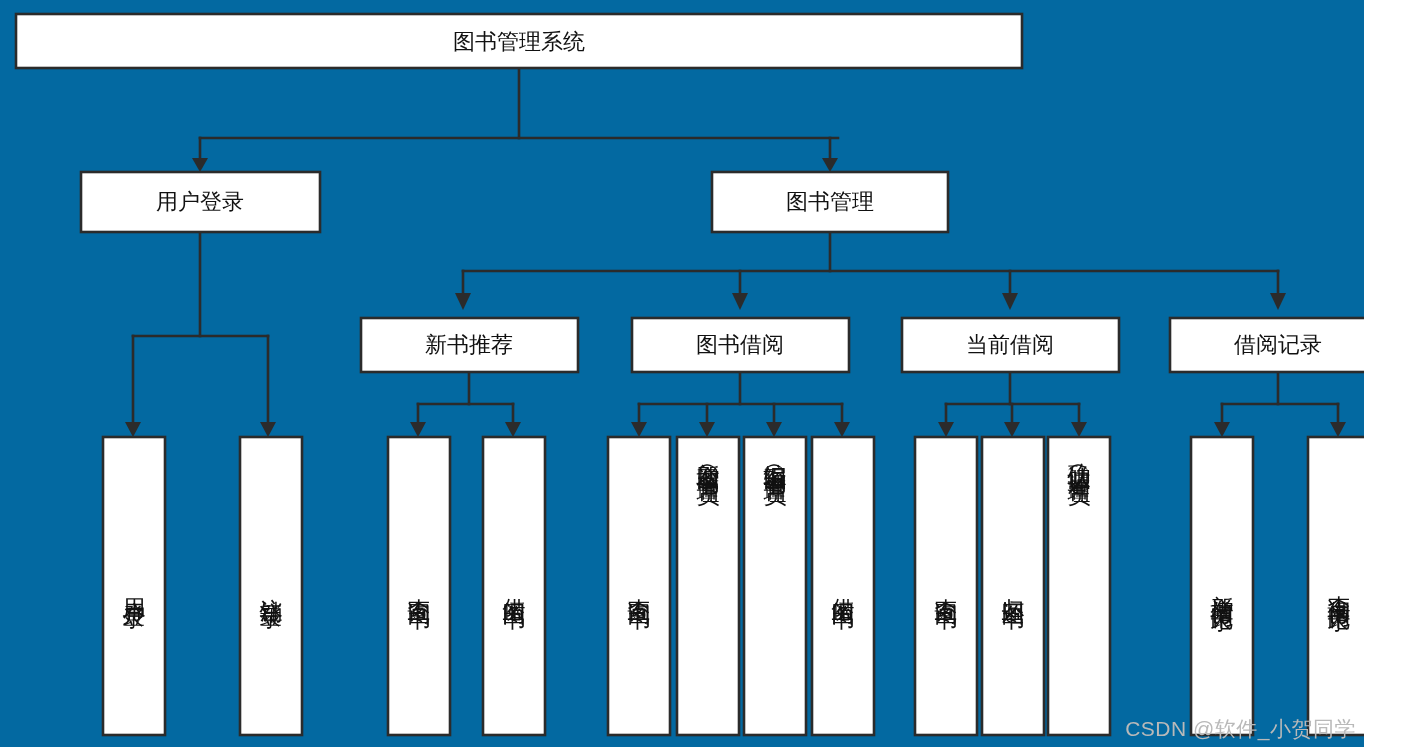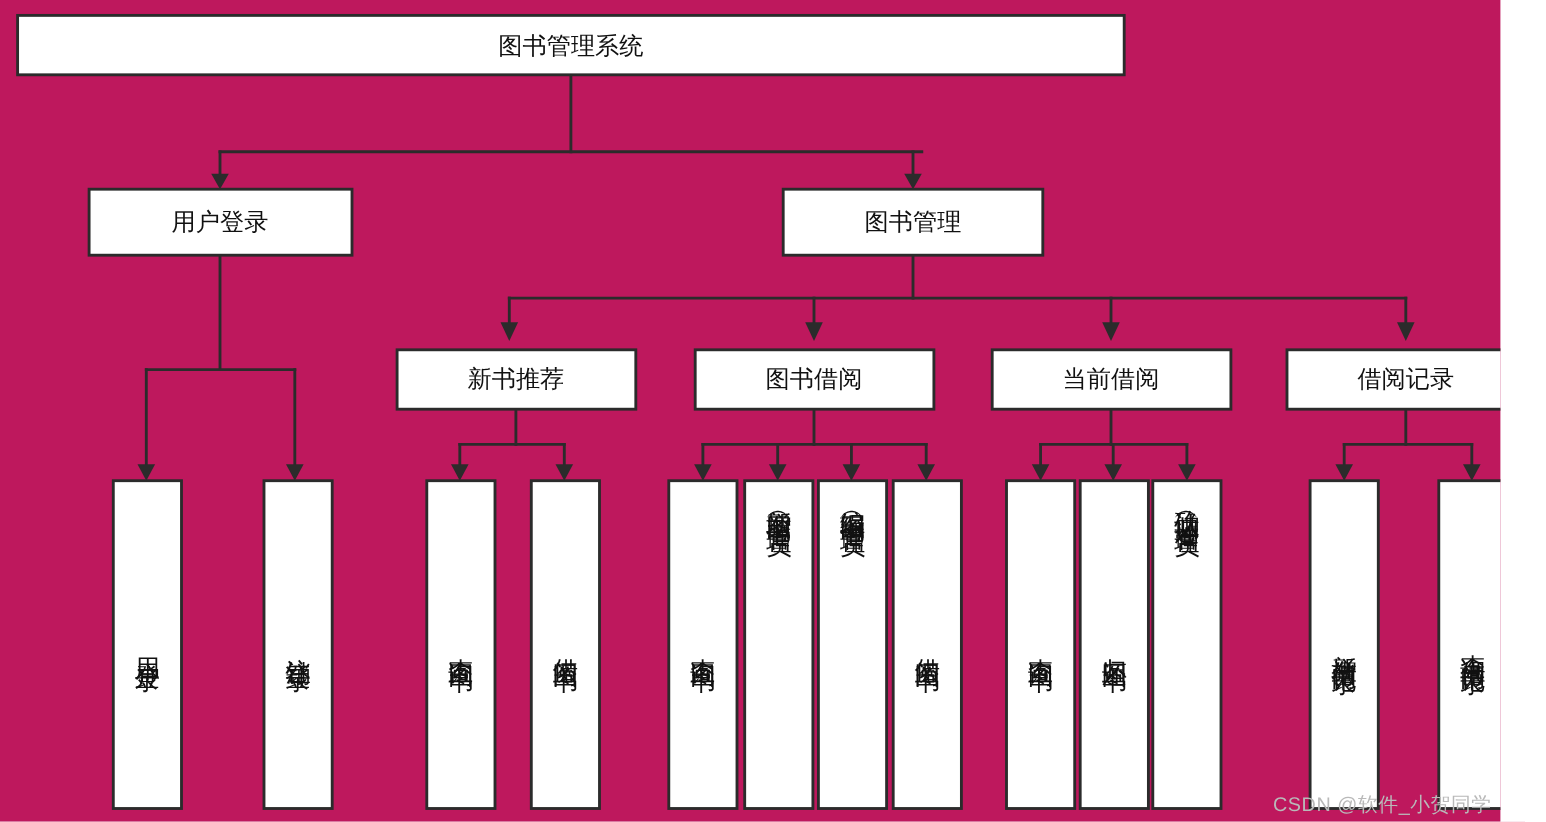--- a/index.html
+++ b/index.html
@@ -8,21 +8,21 @@
     padding: 0;
     background: #ffffff;
   }
   body {
     font-family: "Liberation Sans", "DejaVu Sans", sans-serif;
   }
   #diagram-root {
     position: relative;
     width: 1364px;
     height: 747px;
-    background: #be185d;
+    background: #0369a1;
     overflow: hidden;
   }
   svg#tree-svg {
     position: absolute;
     left: 0;
     top: 0;
     width: 1405px;
     height: 747px;
     display: block;
   }
@@ -67,21 +67,21 @@
     letter-spacing: 3px;
     color: #111111;
     white-space: nowrap;
     text-align: center;
   }
   .watermark {
     position: absolute;
     right: 8px;
     bottom: 4px;
     font-family: "Liberation Sans", "DejaVu Sans", sans-serif;
-    font-size: 18px;
+    font-size: 21px;
     color: #b9b9b9;
     letter-spacing: 0.5px;
     white-space: nowrap;
     user-select: none;
   }
 </style>
 </head>
 <body>
 
 <div id="diagram-root">

